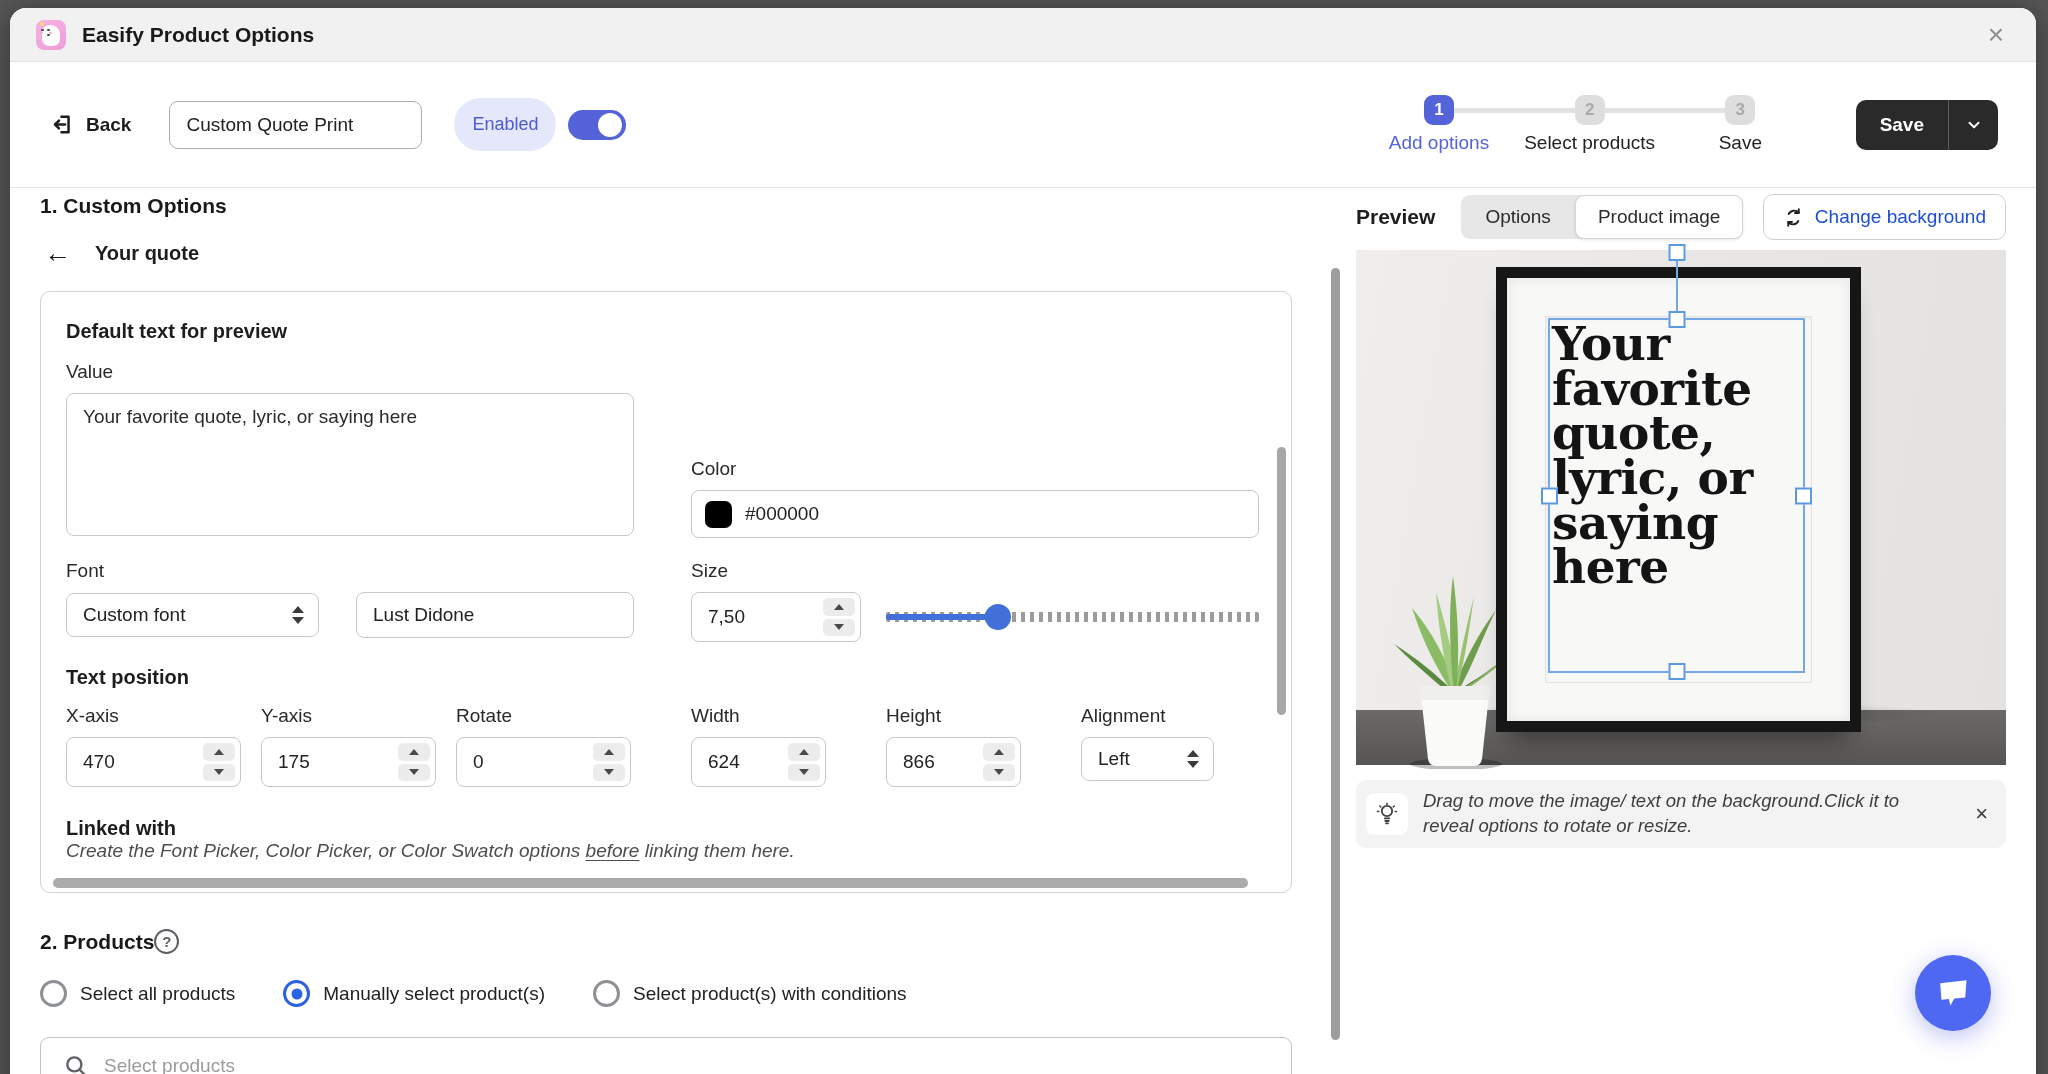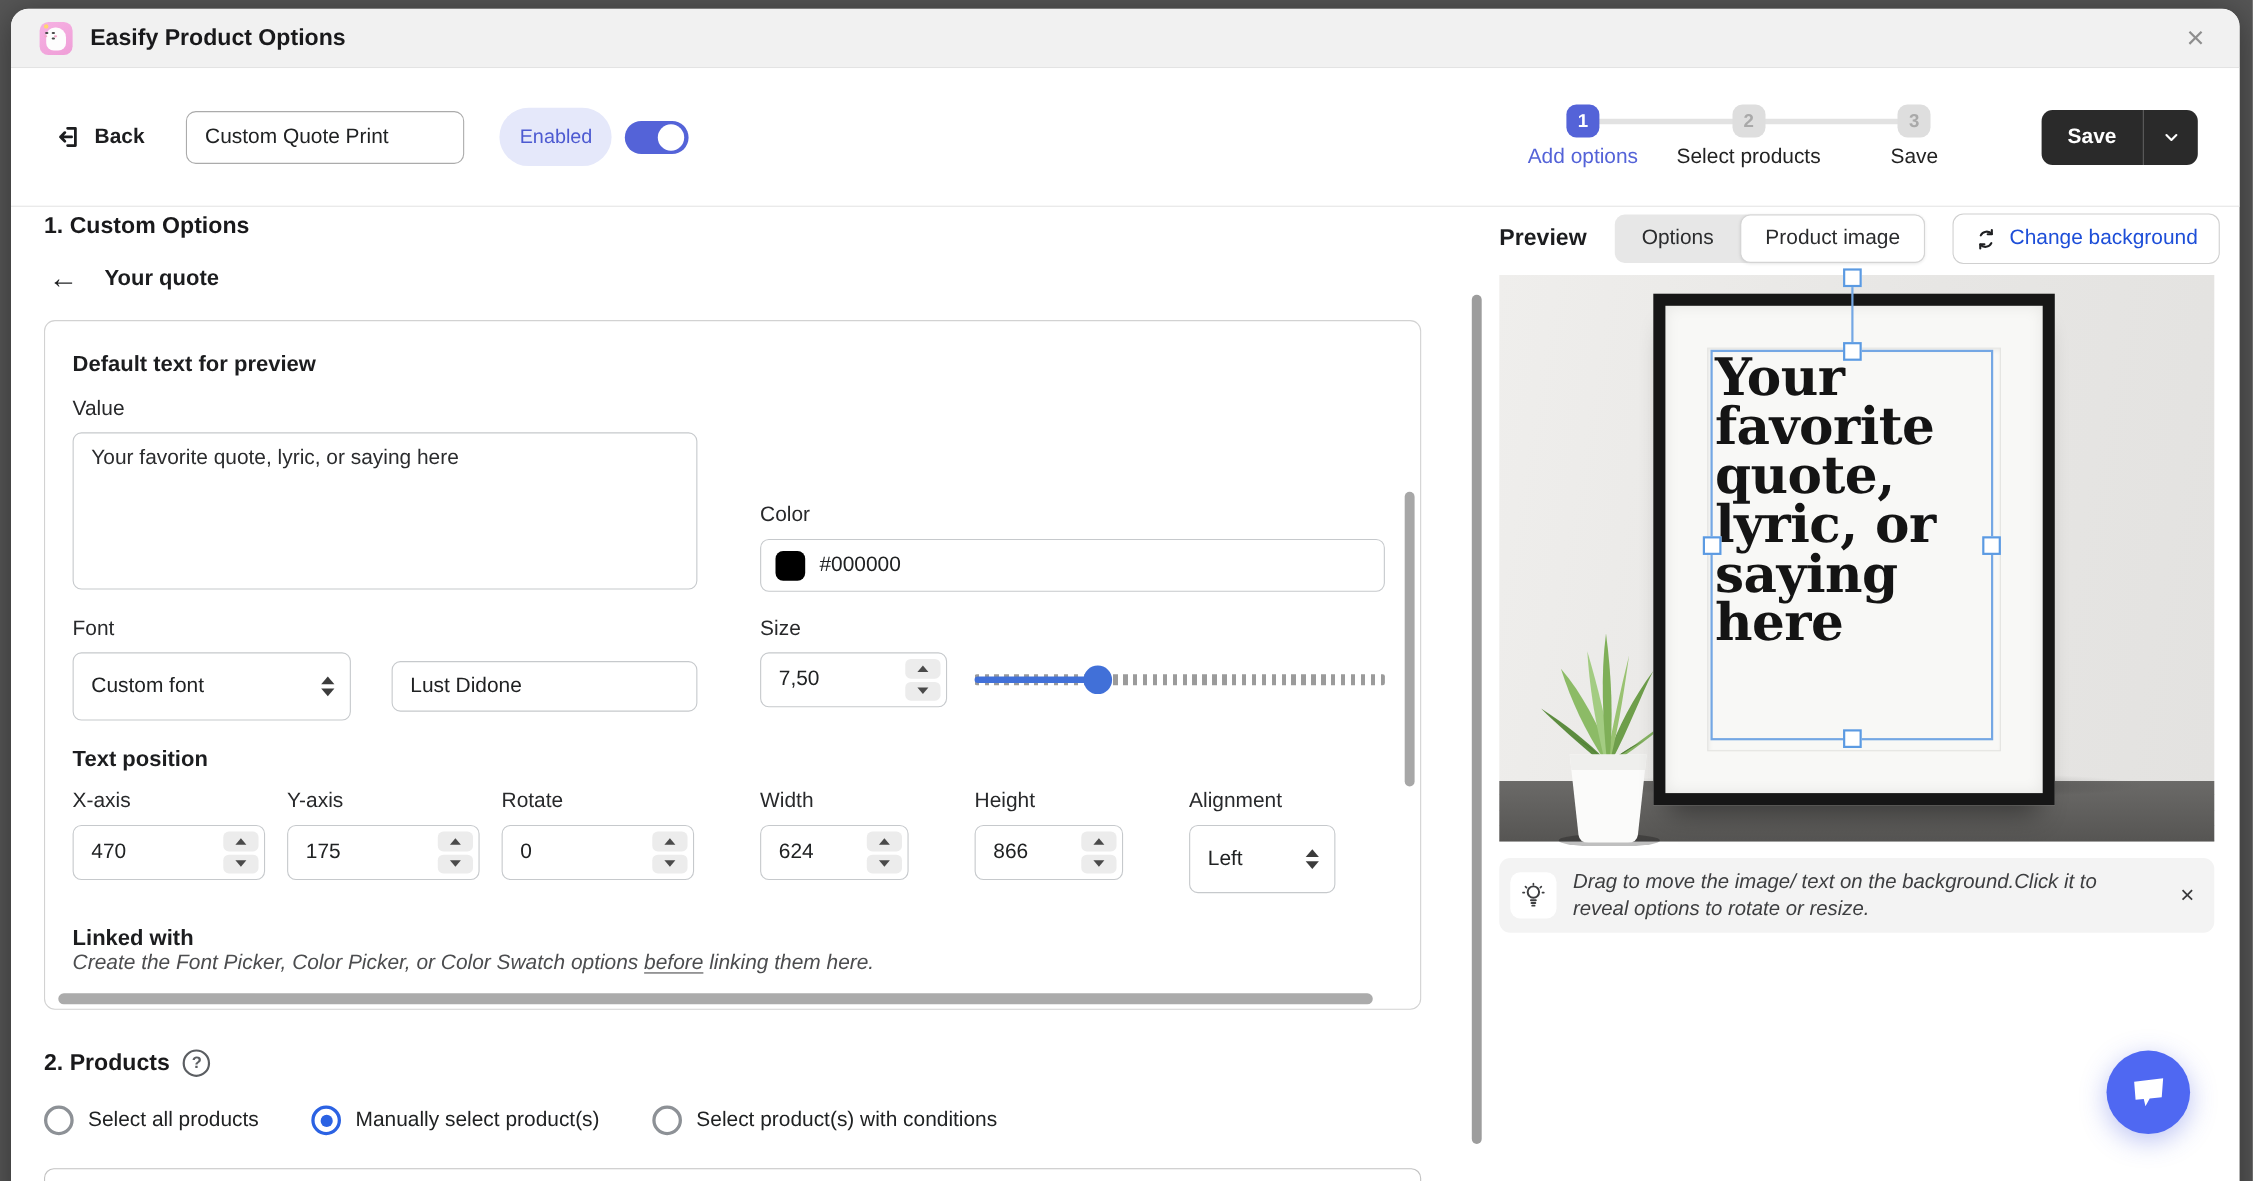--- a/index.html
+++ b/index.html
@@ -50,21 +50,21 @@
   .step.active .step-badge { background:#5463d8; color:#fff; }
   .step.active .step-label { color:#5463d8; }
 
   .save-split { display:flex; height:50px; border-radius:10px; overflow:hidden; background:#2a2a2a; cursor:pointer; }
   .save-main { color:#fff; font-size:19px; font-weight:700; padding:0 24px; display:flex; align-items:center; }
   .save-caret { width:50px; border-left:1px solid #5e5e5e; display:flex; align-items:center; justify-content:center; }
 
   
   .content { display:flex; height:885px; }
   .left-panel { width:1353px; padding:6px 0 0 30px; position:relative; }
-  .right-panel { flex:1; padding:4px 18px 0 0; position:relative; }
+  .right-panel { flex:1; padding:4px 30px 0 0; position:relative; }
 
   .section-title { font-size:21px; font-weight:700; color:#19191b; }
   .option-row { display:flex; align-items:center; gap:24px; margin:22px 0 24px 4px; }
   .back-arrow { font-size:27px; font-weight:700; line-height:1; cursor:pointer; }
   .option-name { font-size:20px; font-weight:700; }
 
   
   .card { width:1252px; border:1.5px solid #d2d2d2; border-radius:10px; padding:28px 32px 30px 25px; position:relative; }
   .card-v-scroll { position:absolute; right:5px; top:155px; width:9px; height:268px; background:#a7a7a7; border-radius:5px; }
   .card-h-scroll { position:absolute; left:12px; bottom:4px; width:1195px; height:10px; background:#ababab; border-radius:5px; }
@@ -73,21 +73,21 @@
   .field-label { font-size:19px; color:#28292b; margin-bottom:10px; }
   textarea.value-ta { width:100%; height:143px; border:1.5px solid #c6c9cc; border-radius:8px; resize:none;
                       padding:12px 16px; font-size:19px; font-family:inherit; color:#2b2c2e; outline:none; }
   .colB-offset { margin-top:97px; }
   .color-box { height:48px; border:1.5px solid #c6c9cc; border-radius:8px; display:flex; align-items:center;
                gap:13px; padding:0 13px; cursor:pointer; }
   .swatch { width:27px; height:27px; border-radius:7px; background:#000; }
   .color-hex { font-size:19px; color:#202223; }
 
   .row-pair { display:flex; align-items:center; }
-  .select { height:62px; border:1.5px solid #c6c9cc; border-radius:8px; display:flex; align-items:center;
+  .select { height:44px; border:1.5px solid #c6c9cc; border-radius:8px; display:flex; align-items:center;
             padding:0 14px 0 16px; font-size:19px; color:#202223; cursor:pointer; background:#fff; }
   .select .grow { flex:1; }
   .updown { display:flex; flex-direction:column; gap:4px; }
   .tri-up { width:0; height:0; border-left:6px solid transparent; border-right:6px solid transparent; border-bottom:7px solid #3c3c3c; }
   .tri-down { width:0; height:0; border-left:6px solid transparent; border-right:6px solid transparent; border-top:7px solid #3c3c3c; }
   .text-input { height:46px; border:1.5px solid #c6c9cc; border-radius:8px; padding:0 16px; font-size:19px;
                 font-family:inherit; color:#202223; outline:none; width:100%; }
 
   .numwrap { position:relative; }
   .numwrap input { width:100%; height:50px; border:1.5px solid #c6c9cc; border-radius:8px; padding:0 58px 0 16px;
@@ -108,21 +108,21 @@
   .pos-grid { display:grid; grid-template-columns:175px 175px 175px 175px 175px 173px; column-gap:20px; }
   .pos-grid > .pcol:nth-child(4) { margin-left:40px; }
   .pos-grid > .pcol:nth-child(5) { margin-left:40px; }
   .pos-grid > .pcol:nth-child(6) { margin-left:40px; }
 
   .linked-title { font-size:20px; font-weight:700; margin-top:30px; }
   .linked-note { font-size:19px; font-style:italic; color:#4c4d4f; }
   .linked-note u { text-underline-offset:3px; }
 
   
-  .products-head { display:flex; align-items:center; gap:12px; margin-top:36px; }
+  .products-head { display:flex; align-items:center; margin-top:36px; }
   .help-icon { width:25px; height:25px; border-radius:50%; border:2px solid #5b5e62; color:#5b5e62;
                font-size:15px; font-weight:700; display:flex; align-items:center; justify-content:center; cursor:pointer; }
   .radio-row { display:flex; align-items:center; gap:48px; margin-top:26px; }
   .radio-item { display:flex; align-items:center; gap:13px; cursor:pointer; }
   .radio { width:27px; height:27px; border-radius:50%; border:3px solid #8d9196; background:#fff; position:relative; flex:0 0 auto; }
   .radio.checked { border-color:#2b62e3; }
   .radio.checked::after { content:""; position:absolute; left:50%; top:50%; transform:translate(-50%,-50%);
                           width:11px; height:11px; border-radius:50%; background:#2b62e3; }
   .radio-label { font-size:19px; color:#202223; }
   .search-box { margin-top:30px; width:1252px; height:58px; border:1.5px solid #c2c2c2; border-radius:9px;

